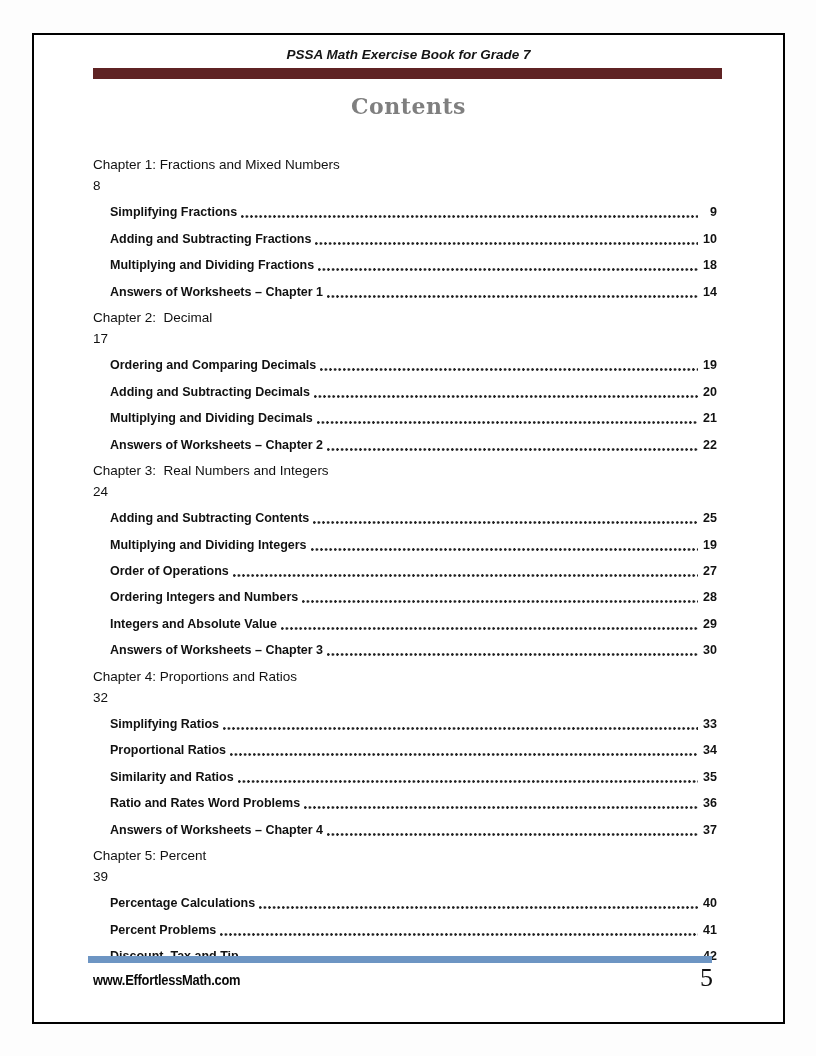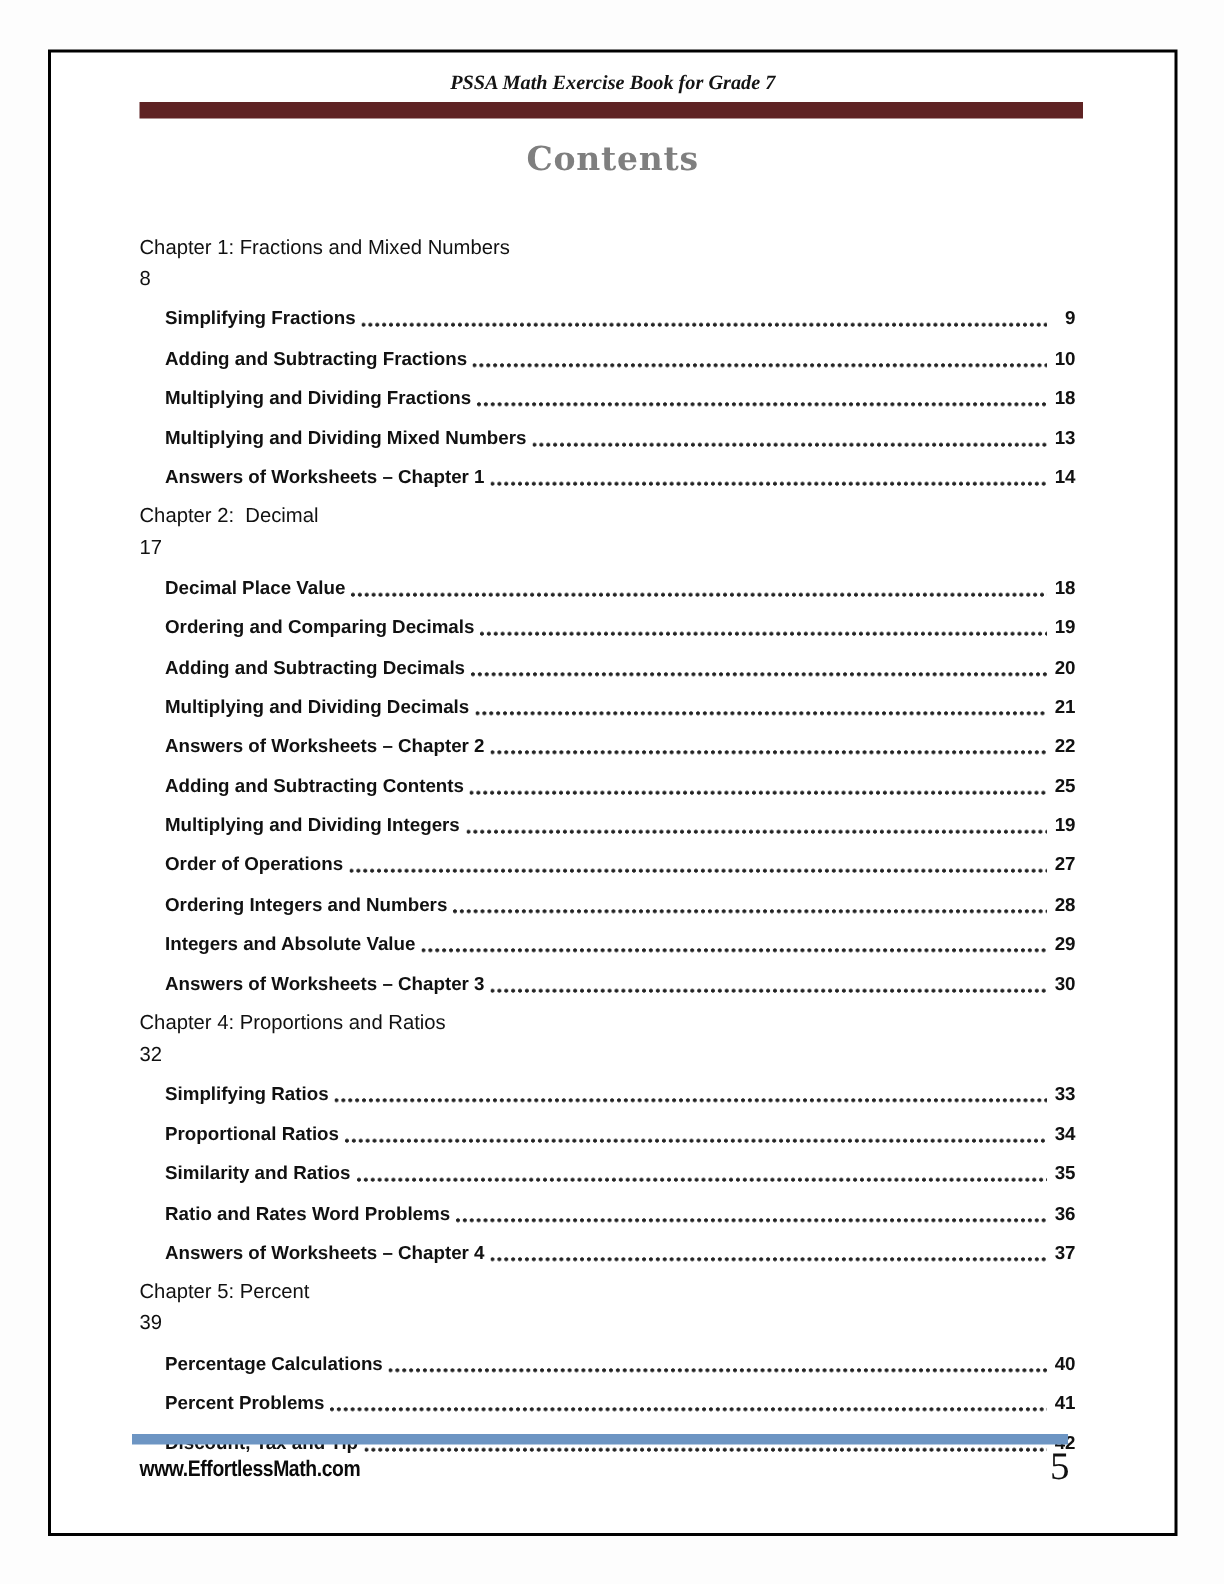--- a/index.html
+++ b/index.html
@@ -17,21 +17,20 @@
     background: #fff;
   }
   .header-title {
     position: absolute;
     top: 12px; left: 0; width: 100%;
     text-align: center;
     font-size: 13.5px;
     font-weight: bold;
     font-style: italic;
     color: #141414;
-    font-family: Liberation Serif, serif;
   }
   .header-rule {
     position: absolute;
     top: 33px; left: 59px;
     width: 629px; height: 11px;
     background: #5f2324;
   }
   .contents-title {
     position: absolute;
     top: 58px; left: 0; width: 100%;
@@ -110,28 +109,27 @@
 
   <div class="header-rule"></div>
 
   <div class="contents-title">Contents</div>
 
   <div class="toc" id="toc-list">
       <div class="toc-row chapter"><span class="toc-label">Chapter 1: Fractions and Mixed Numbers</span><span class="toc-dots"></span><span class="toc-page">8</span></div>
       <div class="toc-row sub"><span class="toc-label">Simplifying Fractions</span><span class="toc-dots"></span><span class="toc-page">9</span></div>
       <div class="toc-row sub"><span class="toc-label">Adding and Subtracting Fractions</span><span class="toc-dots"></span><span class="toc-page">10</span></div>
       <div class="toc-row sub"><span class="toc-label">Multiplying and Dividing Fractions</span><span class="toc-dots"></span><span class="toc-page">18</span></div>
-      <div class="toc-row sub"><span class="toc-label">Multiplying and Dividing Mixed Numbers</span><span class="toc-dots"></span><span class="toc-page">13</span></div>
       <div class="toc-row sub"><span class="toc-label">Answers of Worksheets – Chapter 1</span><span class="toc-dots"></span><span class="toc-page">14</span></div>
       <div class="toc-row chapter"><span class="toc-label">Chapter 2:  Decimal</span><span class="toc-dots"></span><span class="toc-page">17</span></div>
-      <div class="toc-row sub"><span class="toc-label">Decimal Place Value</span><span class="toc-dots"></span><span class="toc-page">18</span></div>
       <div class="toc-row sub"><span class="toc-label">Ordering and Comparing Decimals</span><span class="toc-dots"></span><span class="toc-page">19</span></div>
       <div class="toc-row sub"><span class="toc-label">Adding and Subtracting Decimals</span><span class="toc-dots"></span><span class="toc-page">20</span></div>
       <div class="toc-row sub"><span class="toc-label">Multiplying and Dividing Decimals</span><span class="toc-dots"></span><span class="toc-page">21</span></div>
       <div class="toc-row sub"><span class="toc-label">Answers of Worksheets – Chapter 2</span><span class="toc-dots"></span><span class="toc-page">22</span></div>
+      <div class="toc-row chapter"><span class="toc-label">Chapter 3:  Real Numbers and Integers</span><span class="toc-dots"></span><span class="toc-page">24</span></div>
       <div class="toc-row sub"><span class="toc-label">Adding and Subtracting Contents</span><span class="toc-dots"></span><span class="toc-page">25</span></div>
       <div class="toc-row sub"><span class="toc-label">Multiplying and Dividing Integers</span><span class="toc-dots"></span><span class="toc-page">19</span></div>
       <div class="toc-row sub"><span class="toc-label">Order of Operations</span><span class="toc-dots"></span><span class="toc-page">27</span></div>
       <div class="toc-row sub"><span class="toc-label">Ordering Integers and Numbers</span><span class="toc-dots"></span><span class="toc-page">28</span></div>
       <div class="toc-row sub"><span class="toc-label">Integers and Absolute Value</span><span class="toc-dots"></span><span class="toc-page">29</span></div>
       <div class="toc-row sub"><span class="toc-label">Answers of Worksheets – Chapter 3</span><span class="toc-dots"></span><span class="toc-page">30</span></div>
       <div class="toc-row chapter"><span class="toc-label">Chapter 4: Proportions and Ratios</span><span class="toc-dots"></span><span class="toc-page">32</span></div>
       <div class="toc-row sub"><span class="toc-label">Simplifying Ratios</span><span class="toc-dots"></span><span class="toc-page">33</span></div>
       <div class="toc-row sub"><span class="toc-label">Proportional Ratios</span><span class="toc-dots"></span><span class="toc-page">34</span></div>
       <div class="toc-row sub"><span class="toc-label">Similarity and Ratios</span><span class="toc-dots"></span><span class="toc-page">35</span></div>

